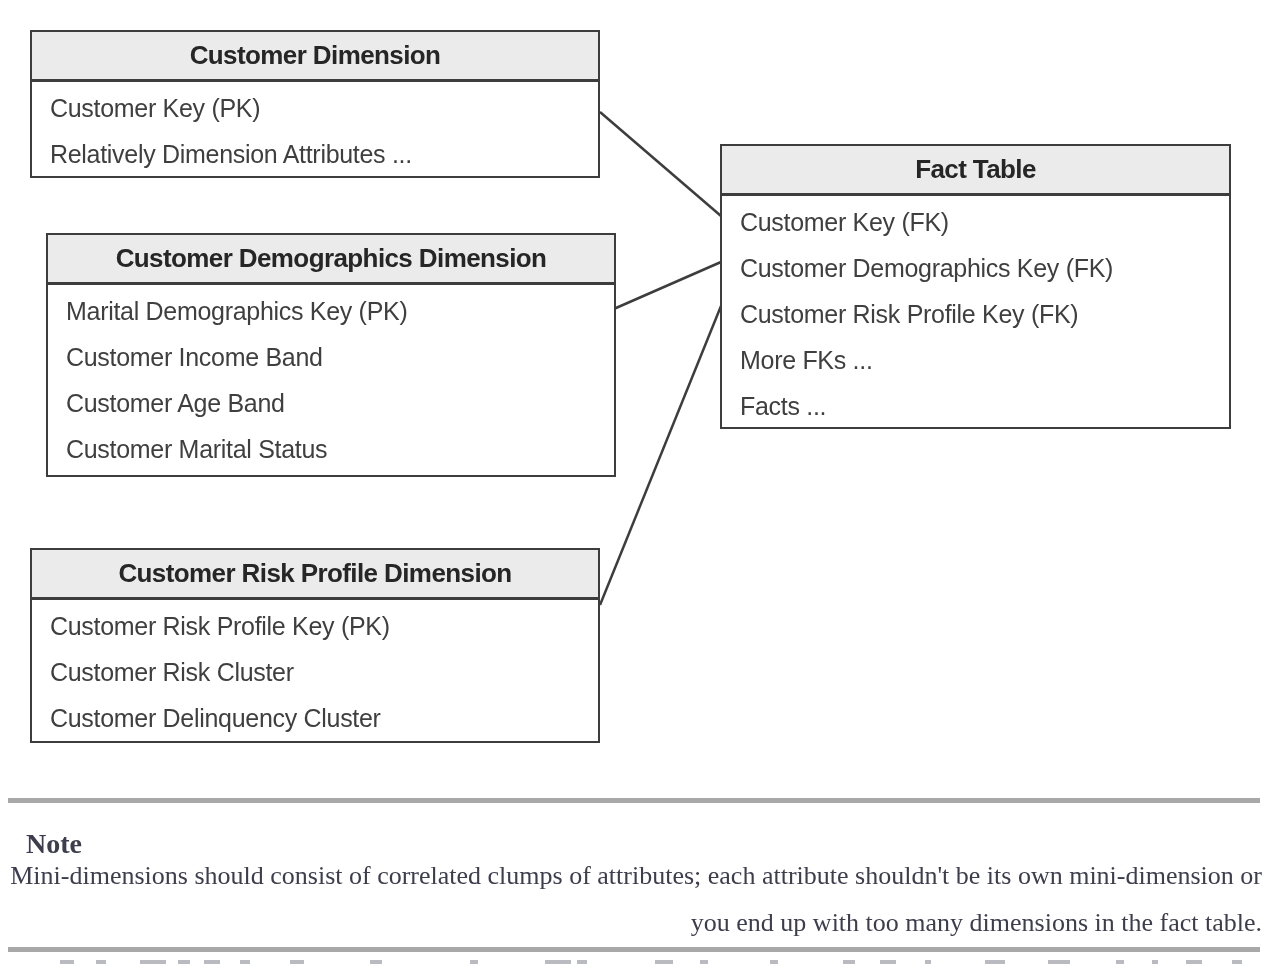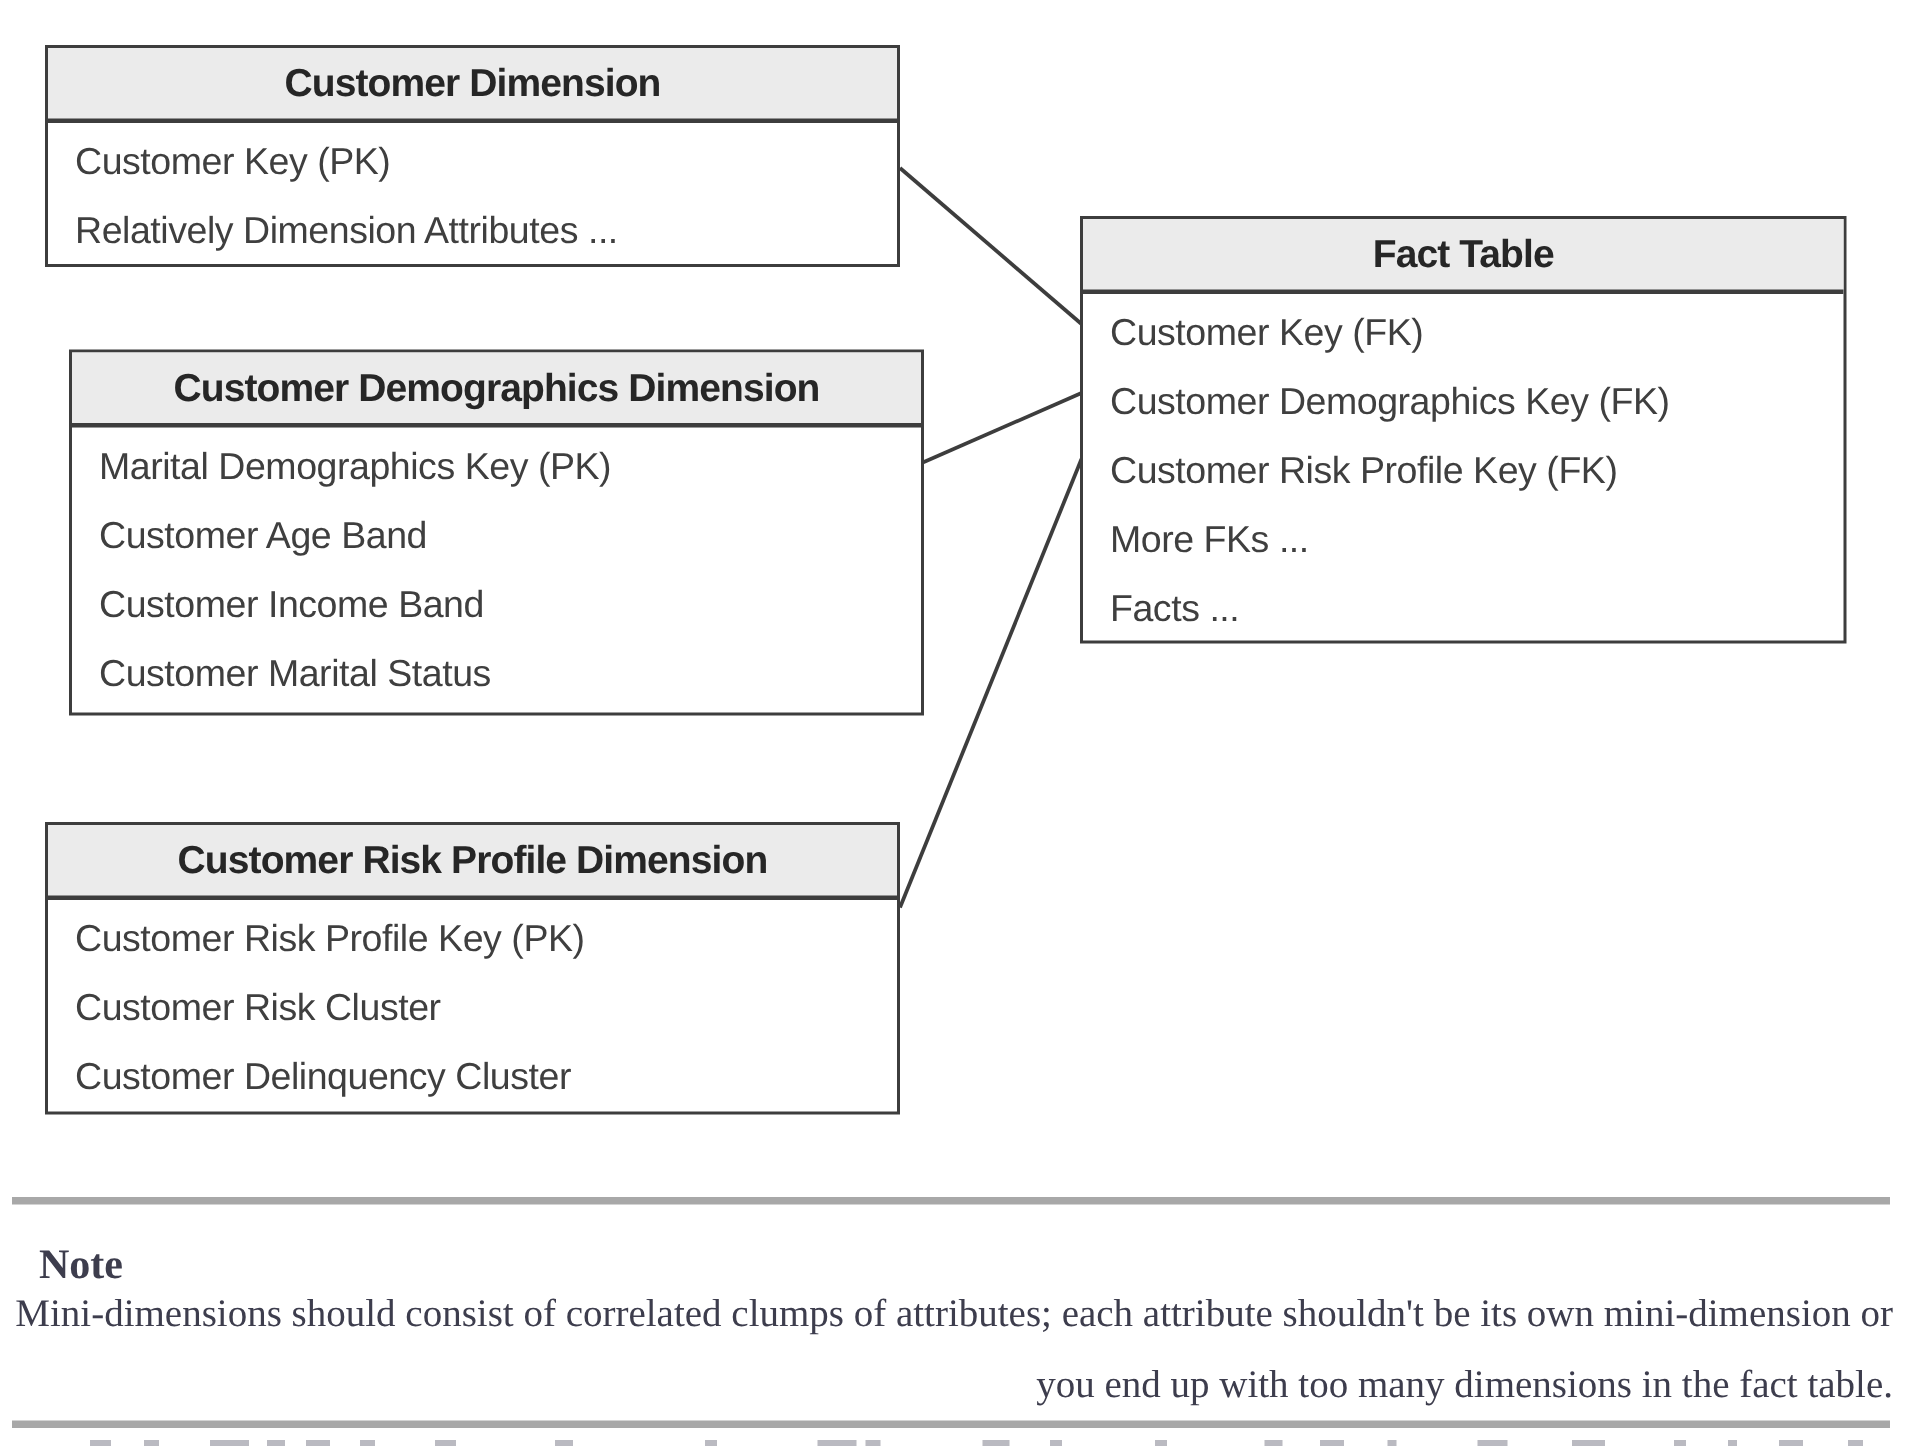--- a/index.html
+++ b/index.html
@@ -119,22 +119,22 @@
     <div class="entity-body">
       <div class="entity-row">Customer Key (PK)</div>
       <div class="entity-row">Relatively Dimension Attributes ...</div>
     </div>
   </div>
 
   <div class="entity" style="left:30px; top:233px; width:570px; height:244px;margin-left:16px;">
     <div class="entity-header">Customer Demographics Dimension</div>
     <div class="entity-body">
       <div class="entity-row">Marital Demographics Key (PK)</div>
+      <div class="entity-row">Customer Income Band</div>
       <div class="entity-row">Customer Age Band</div>
-      <div class="entity-row">Customer Income Band</div>
       <div class="entity-row">Customer Marital Status</div>
     </div>
   </div>
 
   <div class="entity" style="left:30px; top:548px; width:570px; height:195px;">
     <div class="entity-header">Customer Risk Profile Dimension</div>
     <div class="entity-body">
       <div class="entity-row">Customer Risk Profile Key (PK)</div>
       <div class="entity-row">Customer Risk Cluster</div>
       <div class="entity-row">Customer Delinquency Cluster</div>

